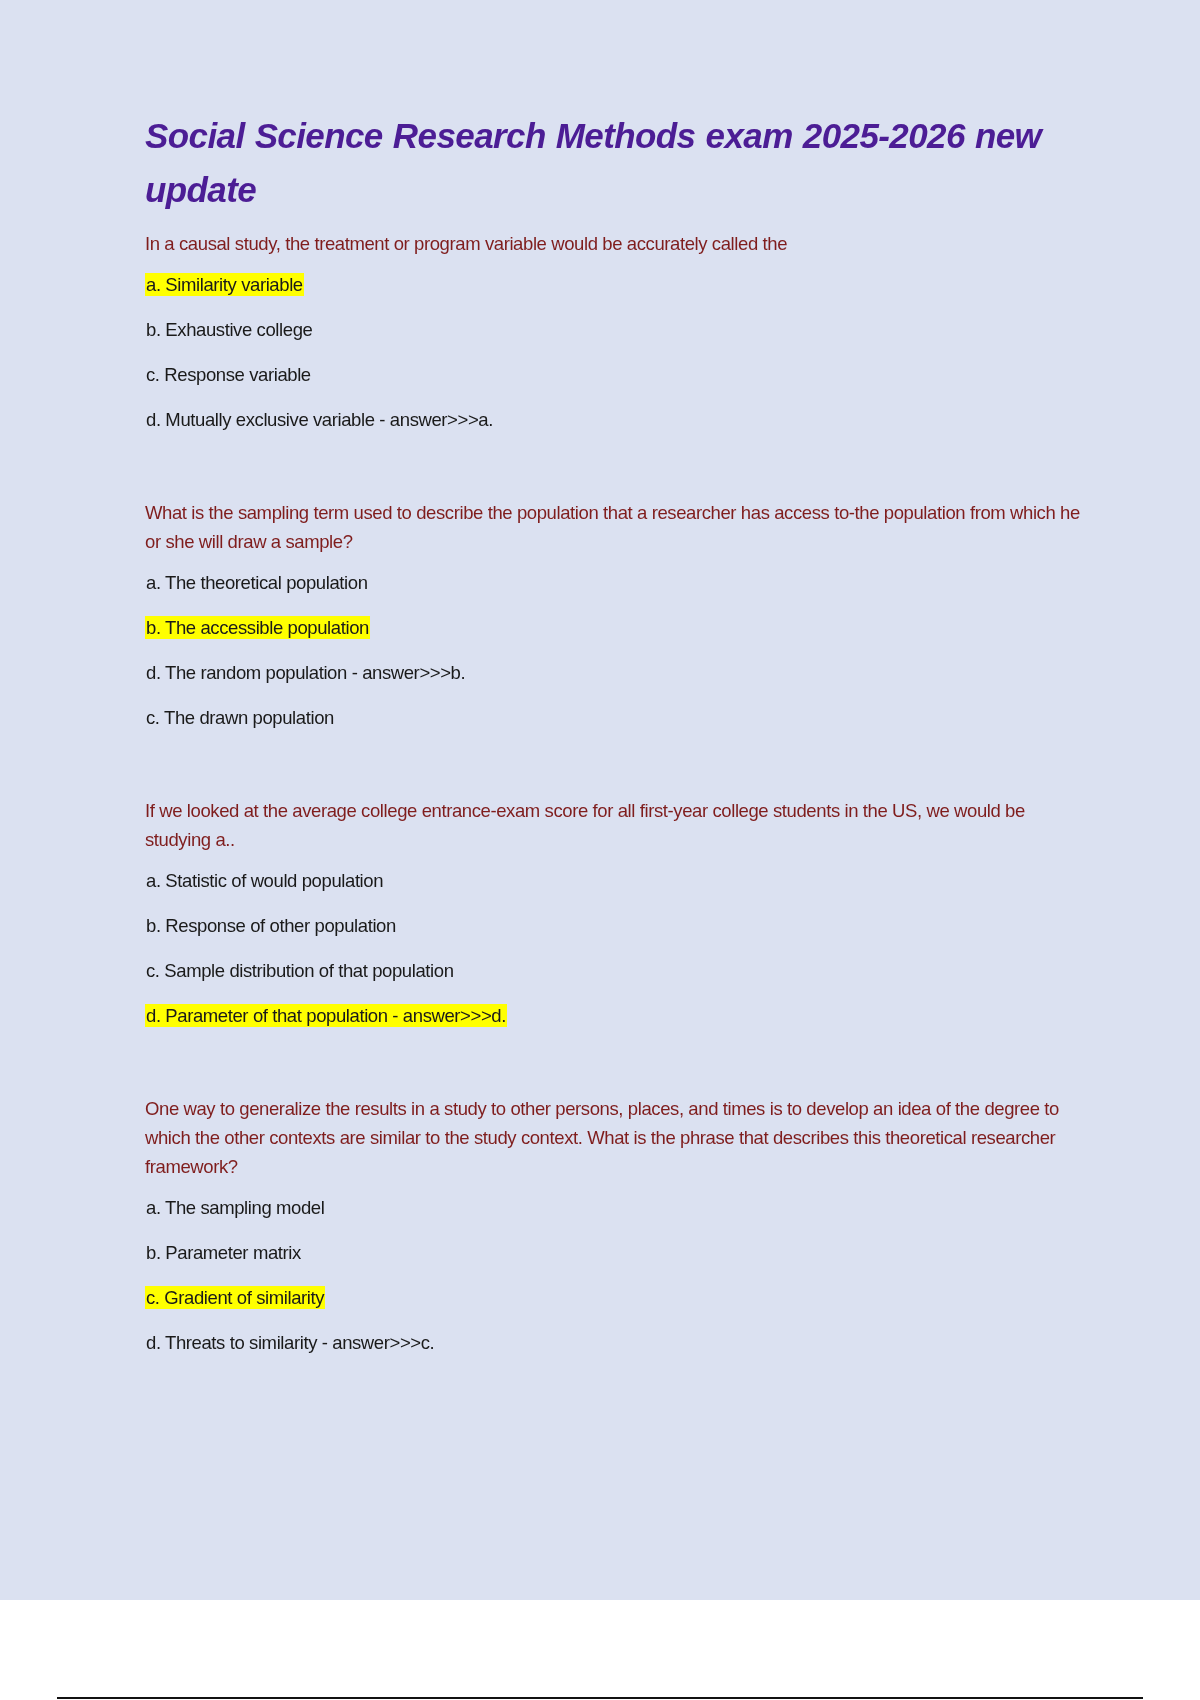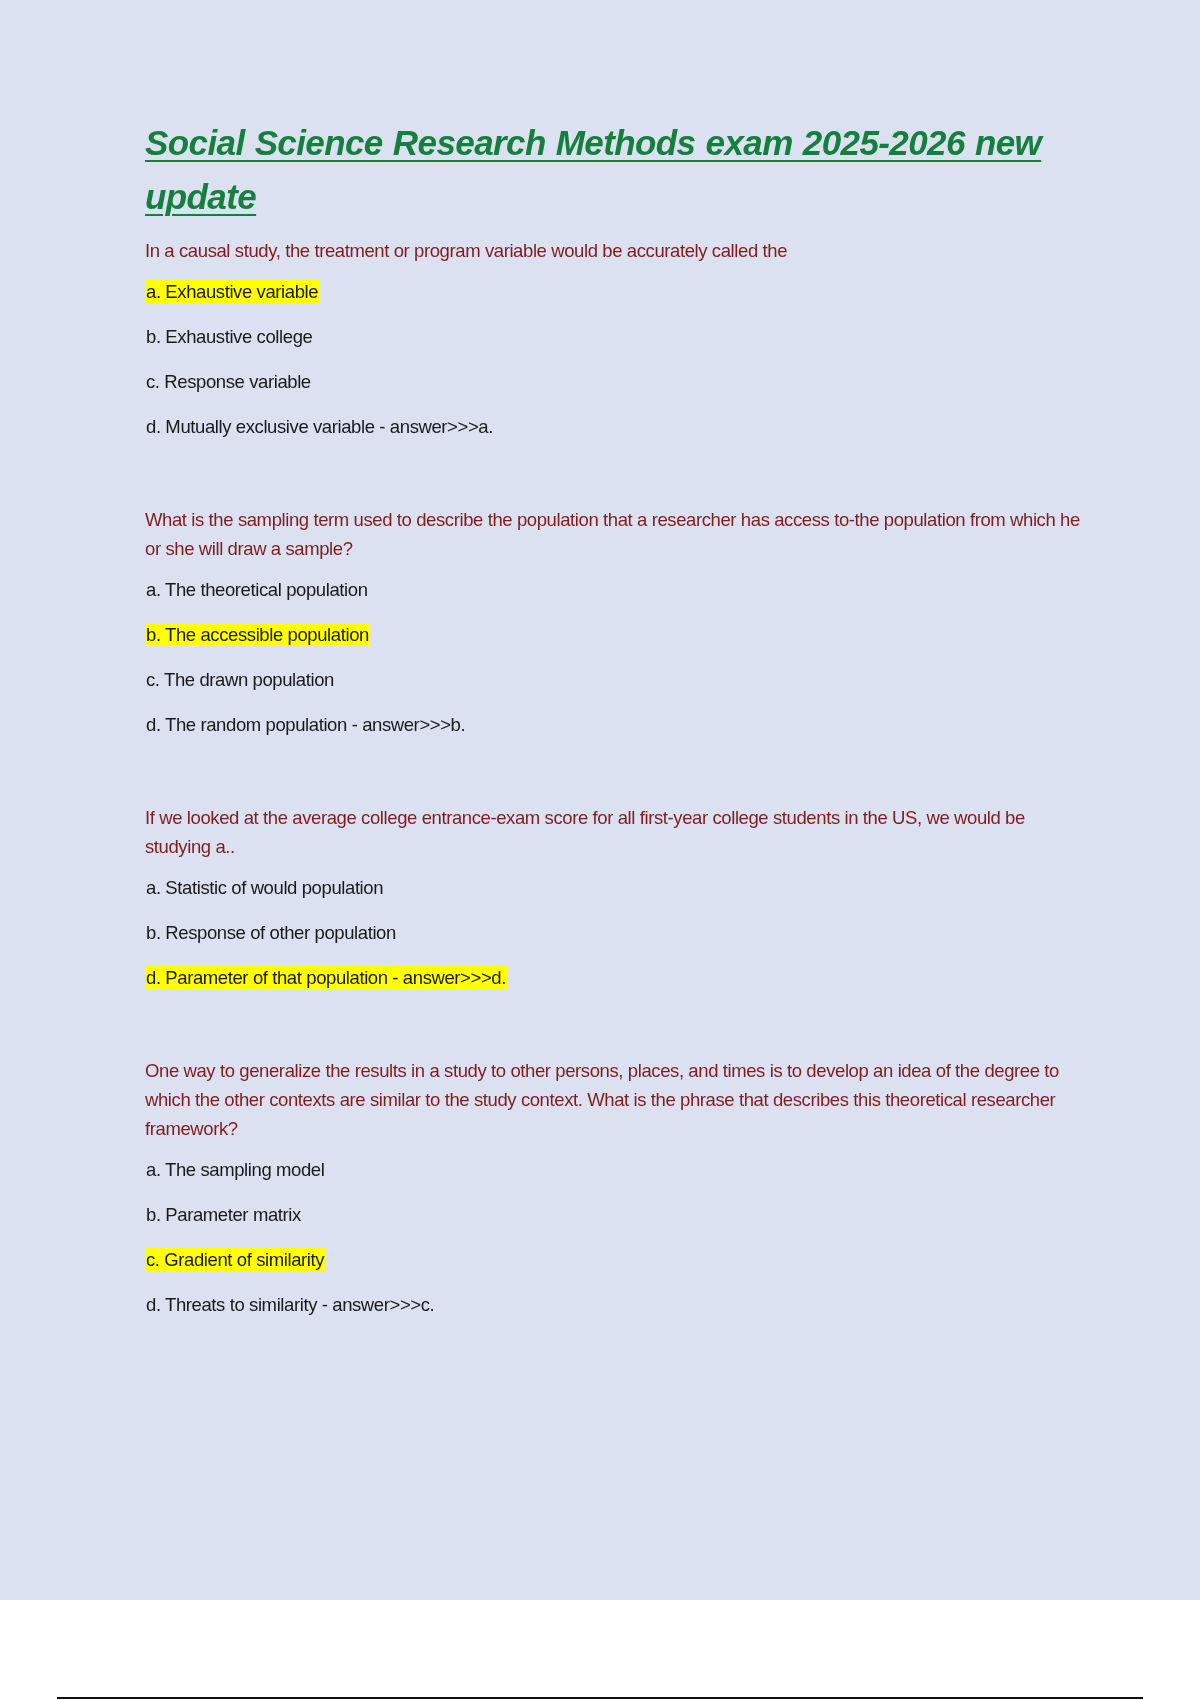--- a/index.html
+++ b/index.html
@@ -22,30 +22,29 @@
       height: 1600px;
       background: #dbe1f1;
     }
     .content {
       position: absolute;
       left: 145px;
       top: 105px;
       width: 935px;
     }
     .doc-title {
-      color: #15803d;
+      color: #4c1d95;
       font-family: "Liberation Sans", sans-serif;
       font-weight: bold;
       font-style: italic;
       font-size: 35px;
       line-height: 54px;
-      text-decoration: underline;
       text-decoration-thickness: 2px;
       text-underline-offset: 5px;
-      margin: 11px 0 12px 0;
+      margin: 4px 0 12px 0;
       letter-spacing: -0.6px;
       word-spacing: 1px;
     }
     .question-block {
       margin: 0;
     }
     .question {
       color: #7f1d1d;
       font-size: 18.5px;
       line-height: 29px;
@@ -80,42 +79,43 @@
 </head>
 <body>
 
 <div class="page-band"></div>
 
 <div class="content">
   <h1 class="doc-title">Social Science Research Methods exam 2025-2026  new update</h1>
 
   <div class="question-block">
     <p class="question">In a causal study, the treatment or program variable would be accurately called the</p>
-    <p class="option highlighted"><span class="opt-text">a. Exhaustive variable</span></p>
+    <p class="option highlighted"><span class="opt-text">a. Similarity variable</span></p>
     <p class="option"><span class="opt-text">b. Exhaustive college</span></p>
     <p class="option"><span class="opt-text">c. Response variable</span></p>
     <p class="option"><span class="opt-text">d. Mutually exclusive variable - answer&gt;&gt;&gt;a.</span></p>
   </div>
 
   <div class="spacer"></div>
 
   <div class="question-block">
     <p class="question">What is the sampling term used to describe the population that a researcher has access to-the population from which he or she will draw a sample?</p>
     <p class="option"><span class="opt-text">a. The theoretical population</span></p>
     <p class="option highlighted"><span class="opt-text">b. The accessible population</span></p>
+    <p class="option"><span class="opt-text">d. The random population - answer&gt;&gt;&gt;b.</span></p>
     <p class="option"><span class="opt-text">c. The drawn population</span></p>
-    <p class="option"><span class="opt-text">d. The random population - answer&gt;&gt;&gt;b.</span></p>
   </div>
 
   <div class="spacer"></div>
 
   <div class="question-block">
     <p class="question">If we looked at the average college entrance-exam score for all first-year college students in the US, we would be studying a..</p>
     <p class="option"><span class="opt-text">a. Statistic of would population</span></p>
     <p class="option"><span class="opt-text">b. Response of other population</span></p>
+    <p class="option"><span class="opt-text">c. Sample distribution of that population</span></p>
     <p class="option highlighted"><span class="opt-text">d. Parameter of that population - answer&gt;&gt;&gt;d.</span></p>
   </div>
 
   <div class="spacer"></div>
 
   <div class="question-block">
     <p class="question">One way to generalize the results in a study to other persons, places, and times is to develop an idea of the degree to which the other contexts are similar to the study context. What is the phrase that describes this theoretical researcher framework?</p>
     <p class="option"><span class="opt-text">a. The sampling model</span></p>
     <p class="option"><span class="opt-text">b. Parameter matrix</span></p>
     <p class="option highlighted"><span class="opt-text">c. Gradient of similarity</span></p>

